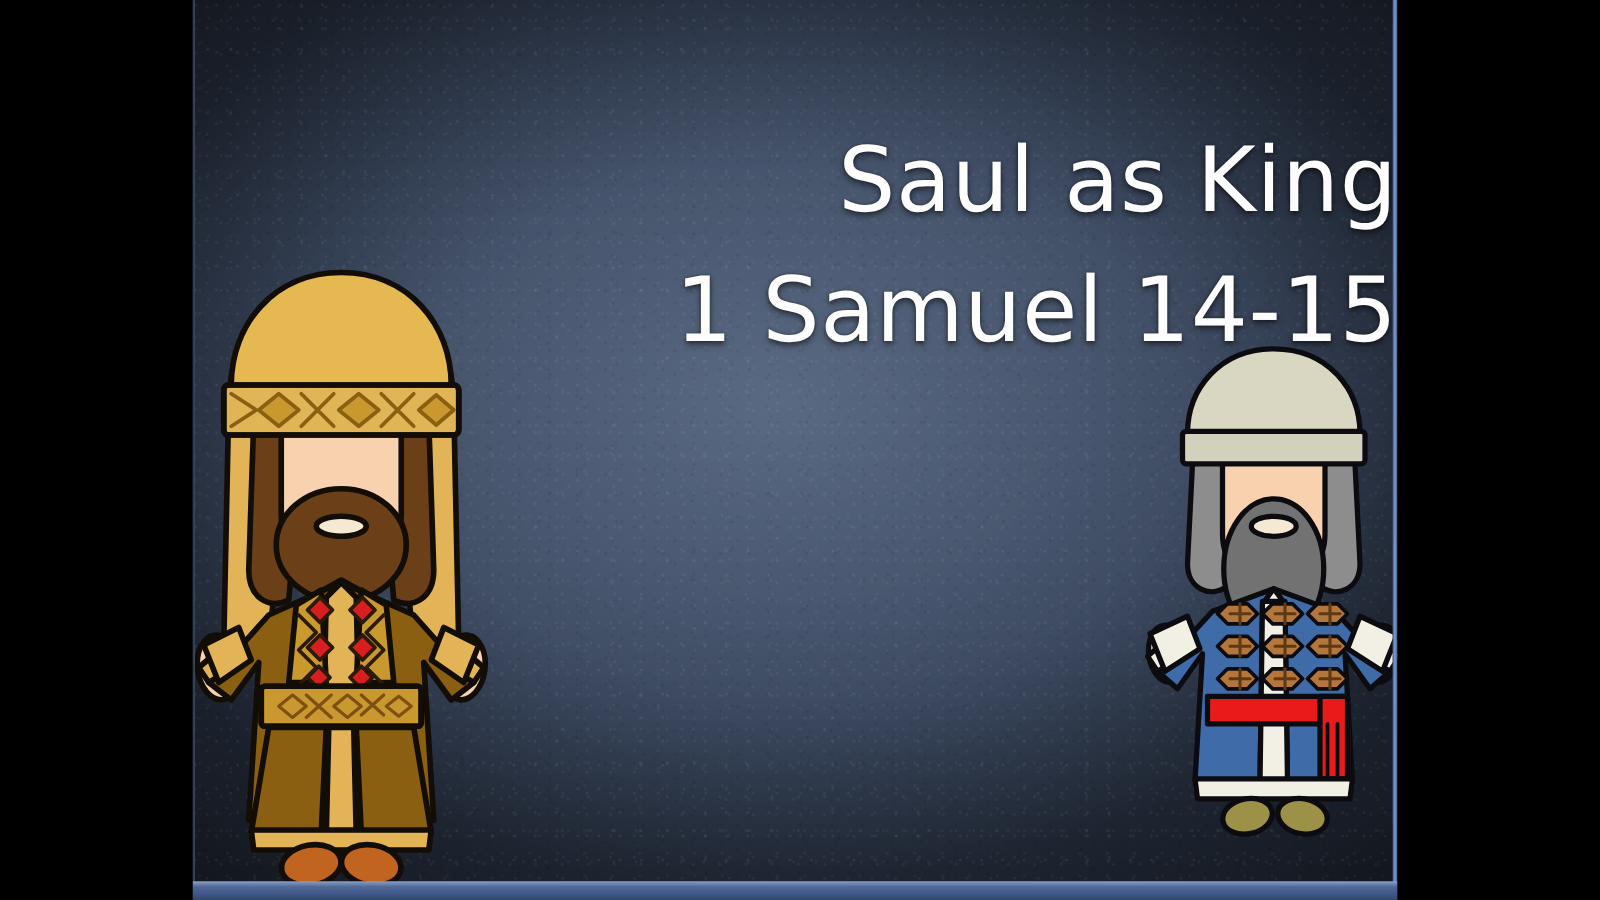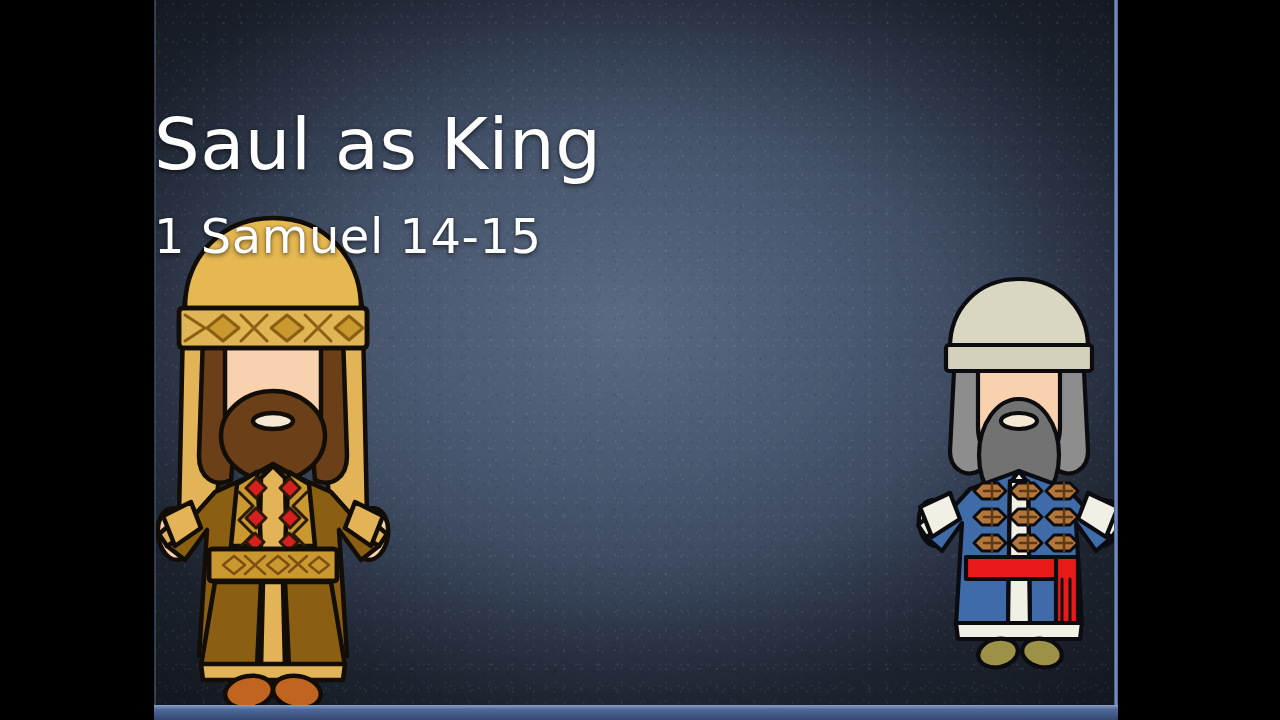--- a/index.html
+++ b/index.html
@@ -84,30 +84,30 @@
   
   #text-block {
     position:absolute;
     left:0; top:0; width:964px; height:720px;
     z-index:20;
     pointer-events:none;
   }
   .title-line {
     position:absolute;
     width:964px;
-    text-align:left;
+    text-align:right;
     color:#fdfdfd;
     font-family:"DejaVu Sans", sans-serif;
     font-weight:400;
     letter-spacing:.5px;
     text-shadow:0 2px 5px rgba(0,0,0,.55), 0 0 2px rgba(0,0,0,.4);
     line-height:1;
   }
   #title-1 { top:108px;  font-size:72px; }
-  #title-2 { top:212px;  font-size:48px; }
+  #title-2 { top:212px;  font-size:72px; }
   #subtitle {
     position:absolute;
     top:601px; width:964px;
     text-align:center;
     color:#fbfbfb;
     font-size:42px;
     font-weight:400;
     letter-spacing:.4px;
     text-shadow:0 2px 5px rgba(0,0,0,.55);
     line-height:1;

